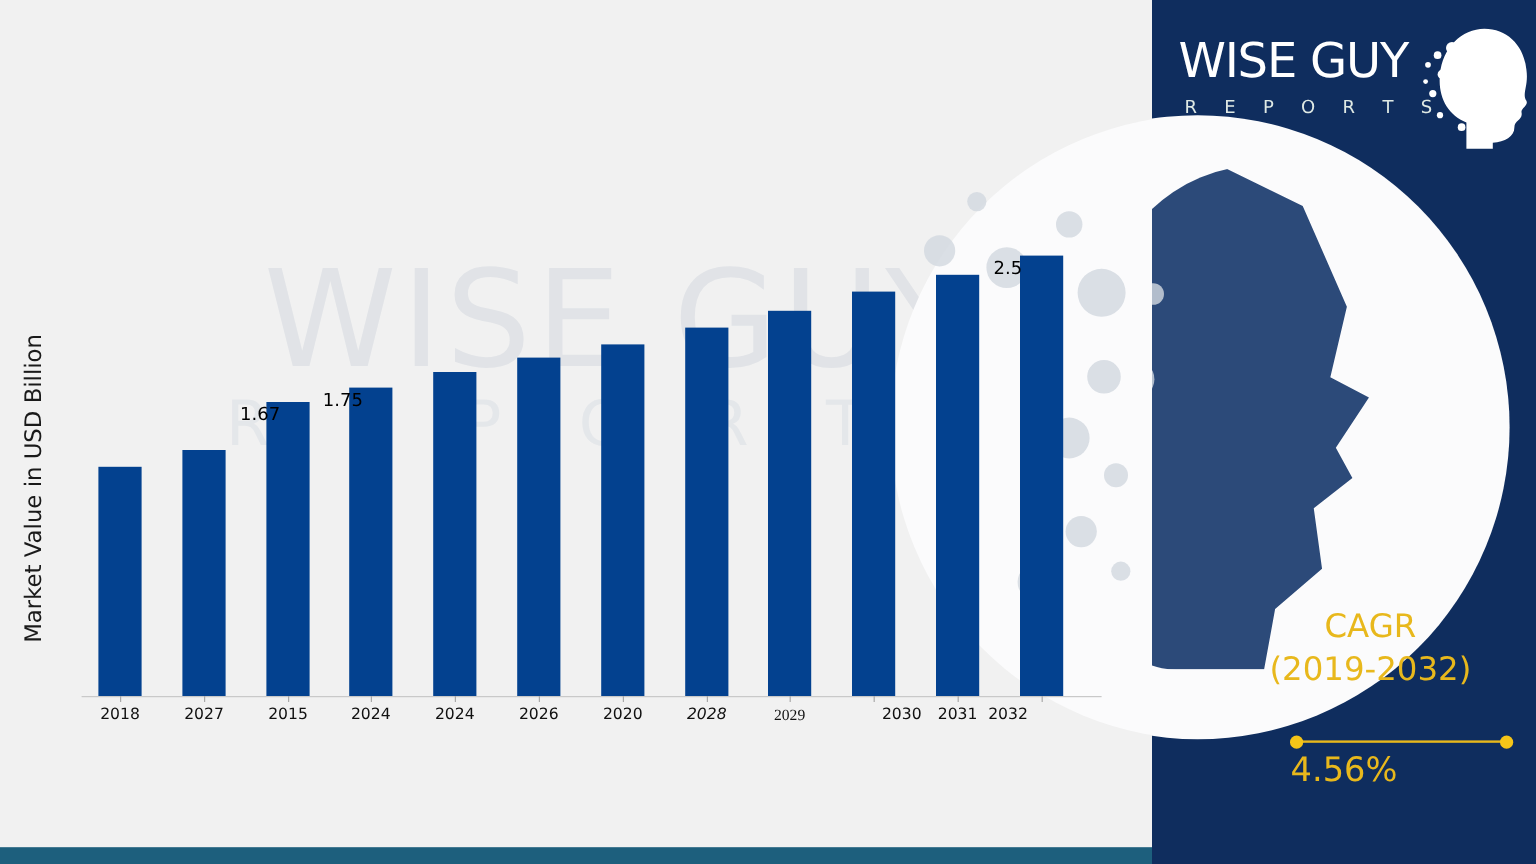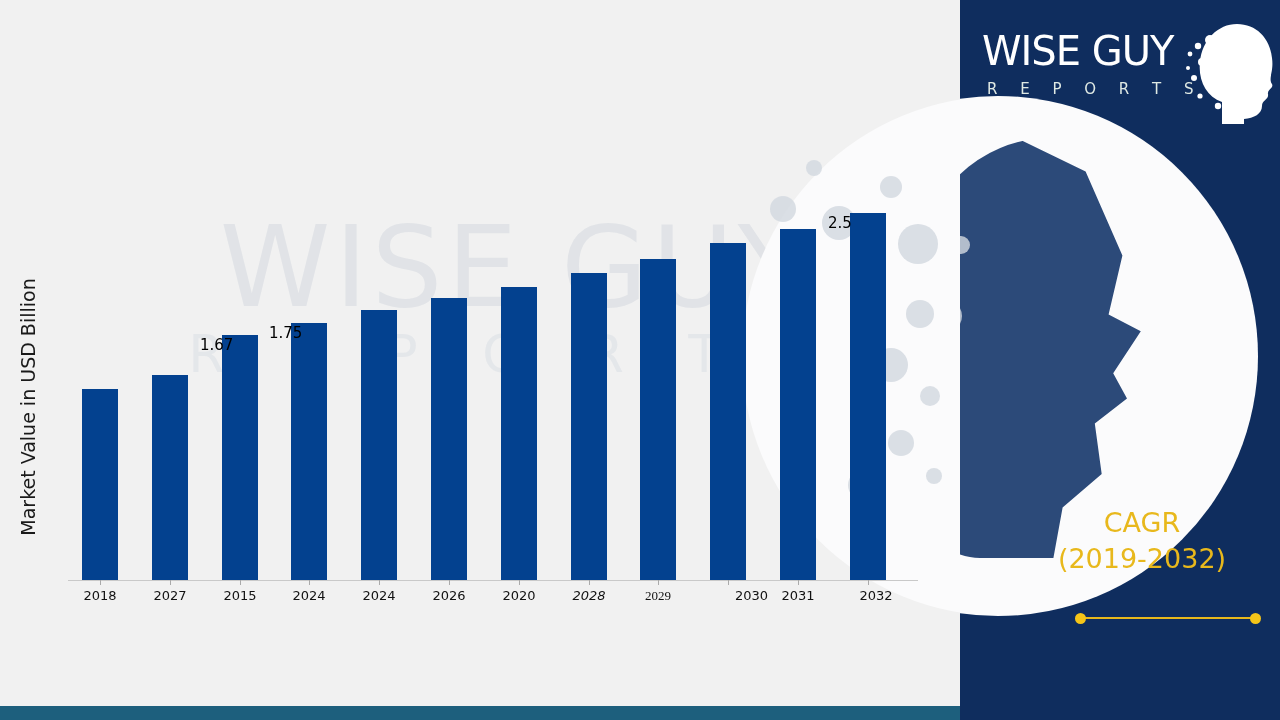--- a/index.html
+++ b/index.html
@@ -195,21 +195,21 @@
           <div class="tick" style="left: 658px;"></div>
           <div class="x-tick-label" style="left: 618px; font-family: Liberation Serif, serif;">2029</div>
           <div class="bar" style="left: 710px; top: 243px; height: 337px; background: rgb(3, 65, 143);"></div>
           <div class="tick" style="left: 728px;"></div>
           <div class="x-tick-label" style="left: 688px; text-align: right;">2030</div>
           <div class="bar" style="left: 780px; top: 229px; height: 351px; background: rgb(3, 65, 143);"></div>
           <div class="tick" style="left: 798px;"></div>
           <div class="x-tick-label" style="left: 758px;">2031</div>
           <div class="bar" style="left: 850px; top: 213px; height: 367px; background: rgb(3, 65, 143);"></div>
           <div class="tick" style="left: 868px;"></div>
-          <div class="x-tick-label" style="left: 836px;">2032</div>
+          <div class="x-tick-label" style="left: 800px;">2032</div>
           <div class="bar-label" style="left: 828px; top: 190px;">2.5</div>
         </div>
     </div>
 
   </div>
 
   <div class="bottom-bar"></div>
 
   <div class="right-panel">
     <div class="rp-arc"></div>
@@ -240,16 +240,17 @@
     </div>
 
     <div class="cagr-wrap">
       <div class="cagr-title">CAGR</div>
       <div class="cagr-years">(2019-2032)</div>
       <div class="cagr-divider">
         <div class="line"></div>
         <div class="dot" style="left:0;"></div>
         <div class="dot" style="left:175px;"></div>
       </div>
+      <div class="cagr-value">4.56%</div>
     </div>
   </div>
 
 </div>
 
 </body></html>

